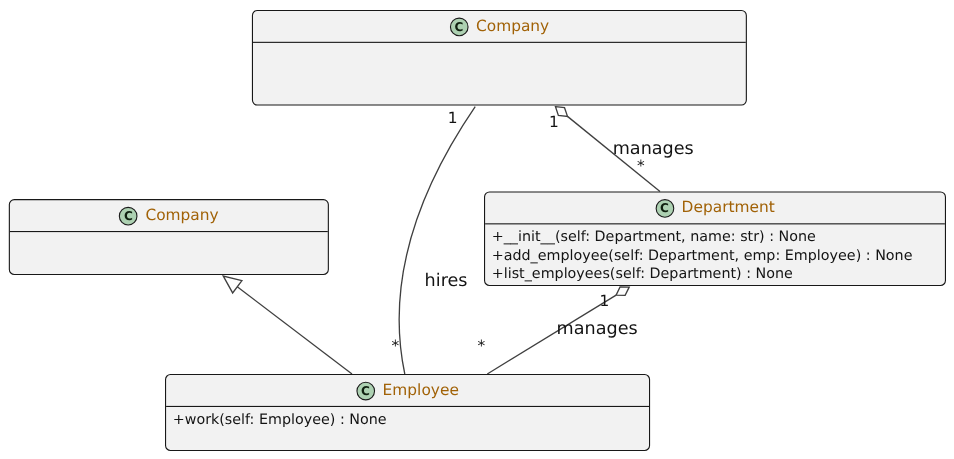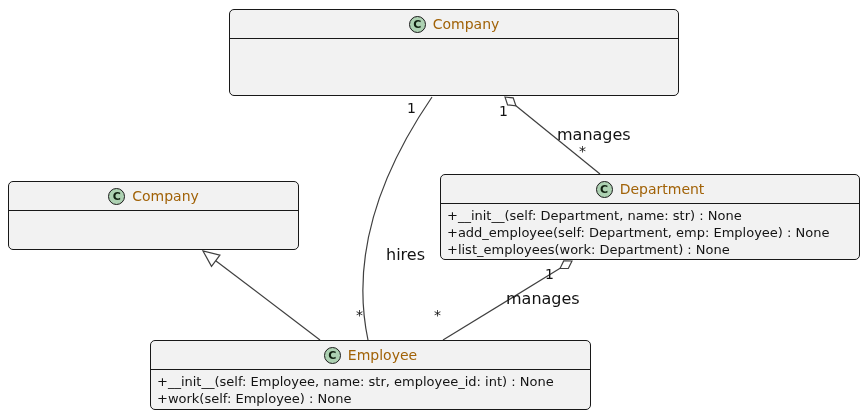--- a/index.html
+++ b/index.html
@@ -76,31 +76,30 @@
   </div>
 
   <div class="classbox" style="left:440px; top:174px; width:420px; height:86px;">
     <div class="header">
       <span class="spot">C</span>
       <span class="title">Department</span>
     </div>
     <div class="members">
       <div class="row">+__init__(self: Department, name: str) : None</div>
       <div class="row">+add_employee(self: Department, emp: Employee) : None</div>
-      <div class="row">+list_employees(work: Department) : None</div>
+      <div class="row">+list_employees(self: Department) : None</div>
     </div>
   </div>
 
   <div class="classbox" style="left:150px; top:340px; width:441px; height:70px;">
     <div class="header">
       <span class="spot">C</span>
       <span class="title">Employee</span>
     </div>
     <div class="members">
-      <div class="row">+__init__(self: Employee, name: str, employee_id: int) : None</div>
       <div class="row">+work(self: Employee) : None</div>
     </div>
   </div>
 
   <span class="mult" style="left:407px; top:100px;">1</span>
   <span class="edge-label" style="left:386px; top:214px;margin-top:31px;">hires</span>
   <span class="mult" style="left:356px; top:307px;">*</span>
 
   <span class="mult" style="left:499px; top:103px;">1</span>
   <span class="edge-label" style="left:557px; top:125px;">manages</span>

